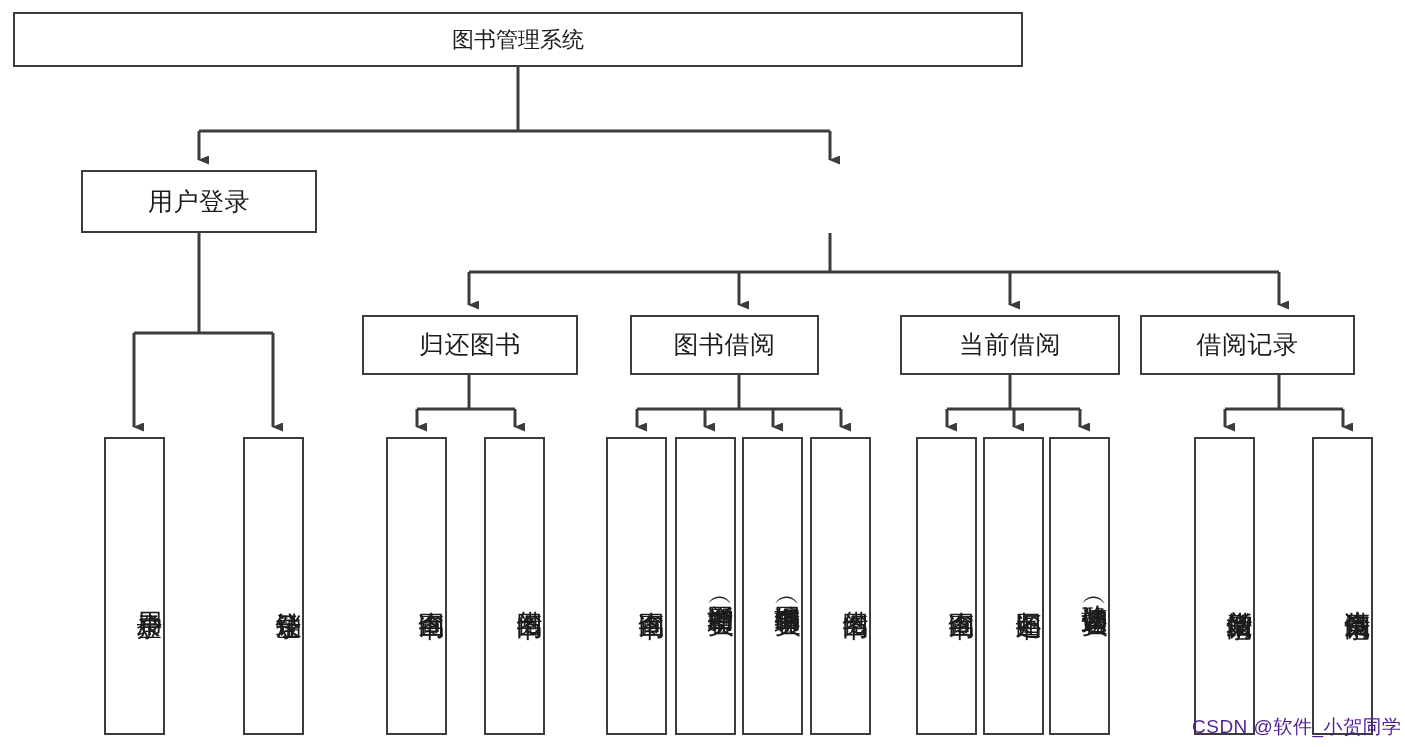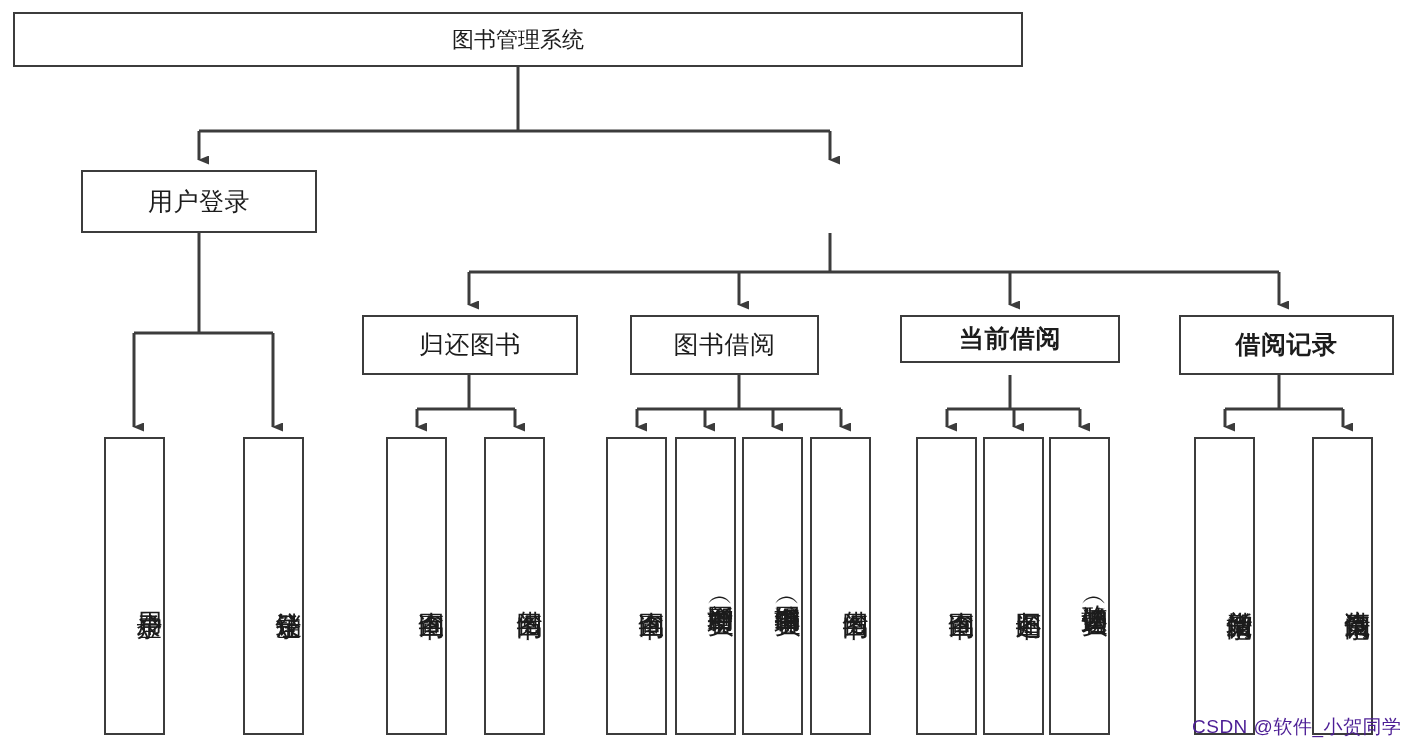--- a/index.html
+++ b/index.html
@@ -118,22 +118,22 @@
       <path d="M 1343,409 L 1343,427" marker-end="url(#arrowhead)"></path>
     </g>
   </svg>
 
   <div class="node node-root" style="left: 13px; top: 12px; width: 1010px; height: 55px;">图书管理系统</div>
 
   <div class="node node-h" style="left: 81px; top: 170px; width: 236px; height: 63px;">用户登录</div>
 
   <div class="node node-h" style="left: 362px; top: 315px; width: 216px; height: 60px;">归还图书</div>
   <div class="node node-h" style="left: 630px; top: 315px; width: 189px; height: 60px;">图书借阅</div>
-  <div class="node node-h" style="left: 900px; top: 315px; width: 220px; height: 48px; font-weight: bold;">当前借阅</div>
-  <div class="node node-h" style="left: 1179px; top: 315px; width: 215px; height: 60px; font-weight: bold;">借阅记录</div>
+  <div class="node node-h" style="left: 900px; top: 315px; width: 220px; height: 60px;">当前借阅</div>
+  <div class="node node-h" style="left: 1140px; top: 315px; width: 215px; height: 60px;">借阅记录</div>
 
   <div class="node node-v pad-top-big" style="left: 104px; top: 437px; width: 61px; height: 298px;">用户登录</div>
   <div class="node node-v pad-top-big" style="left: 243px; top: 437px; width: 61px; height: 298px;">注销登录</div>
   <div class="node node-v pad-top-big" style="left: 386px; top: 437px; width: 61px; height: 298px;">查询图书</div>
   <div class="node node-v pad-top-big" style="left: 484px; top: 437px; width: 61px; height: 298px;">借阅图书</div>
   <div class="node node-v pad-top-big" style="left: 606px; top: 437px; width: 61px; height: 298px;">查询图书</div>
   <div class="node node-v pad-top-small" style="left: 675px; top: 437px; width: 61px; height: 298px;">新增图书（管理员）</div>
   <div class="node node-v pad-top-small" style="left: 742px; top: 437px; width: 61px; height: 298px;">编辑图书（管理员）</div>
   <div class="node node-v pad-top-big" style="left: 810px; top: 437px; width: 61px; height: 298px;">借阅图书</div>
   <div class="node node-v pad-top-big" style="left: 916px; top: 437px; width: 61px; height: 298px;">查询图书</div>

